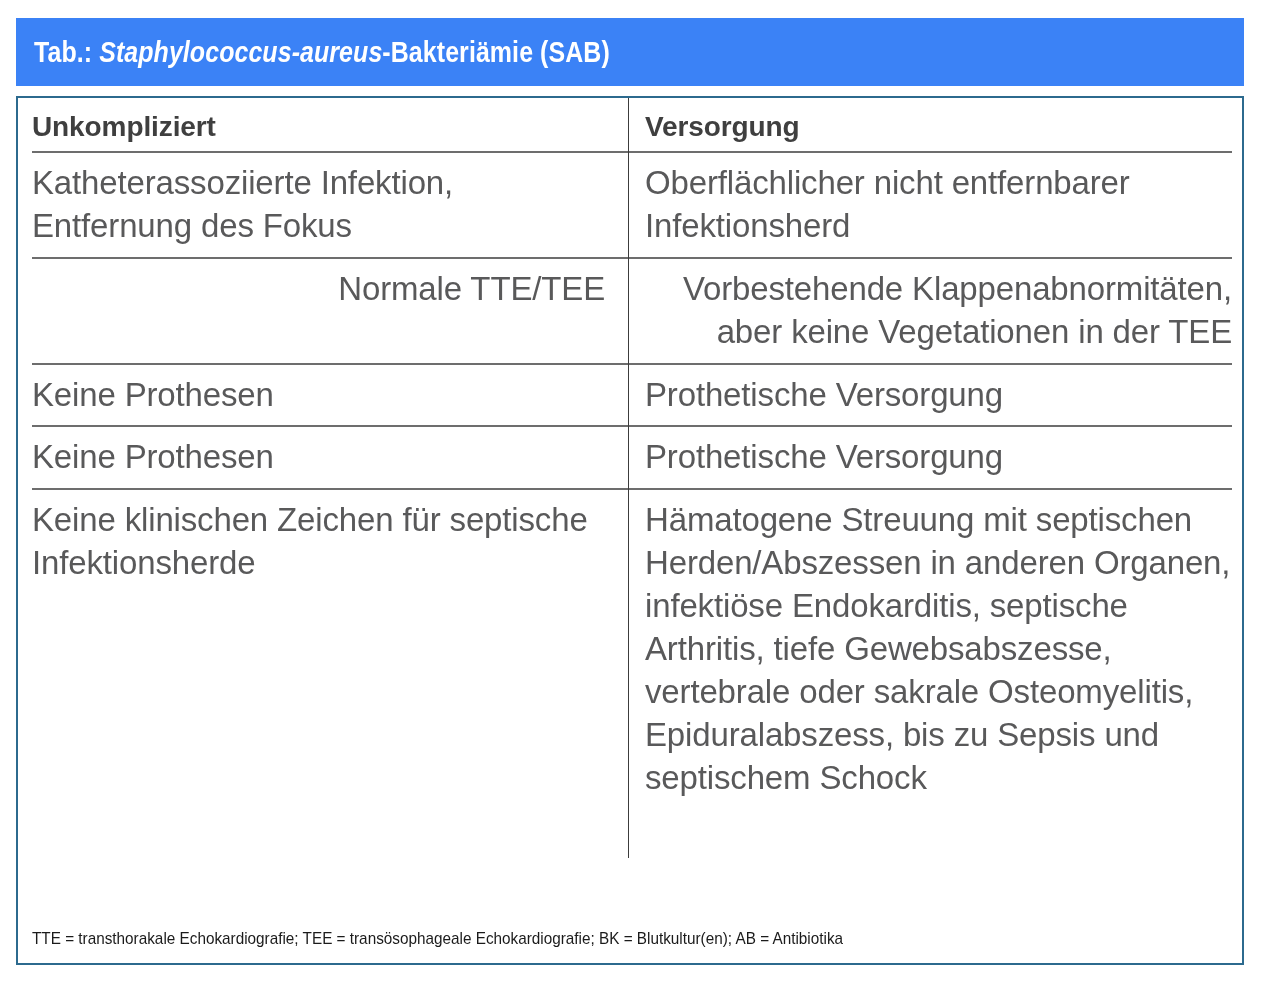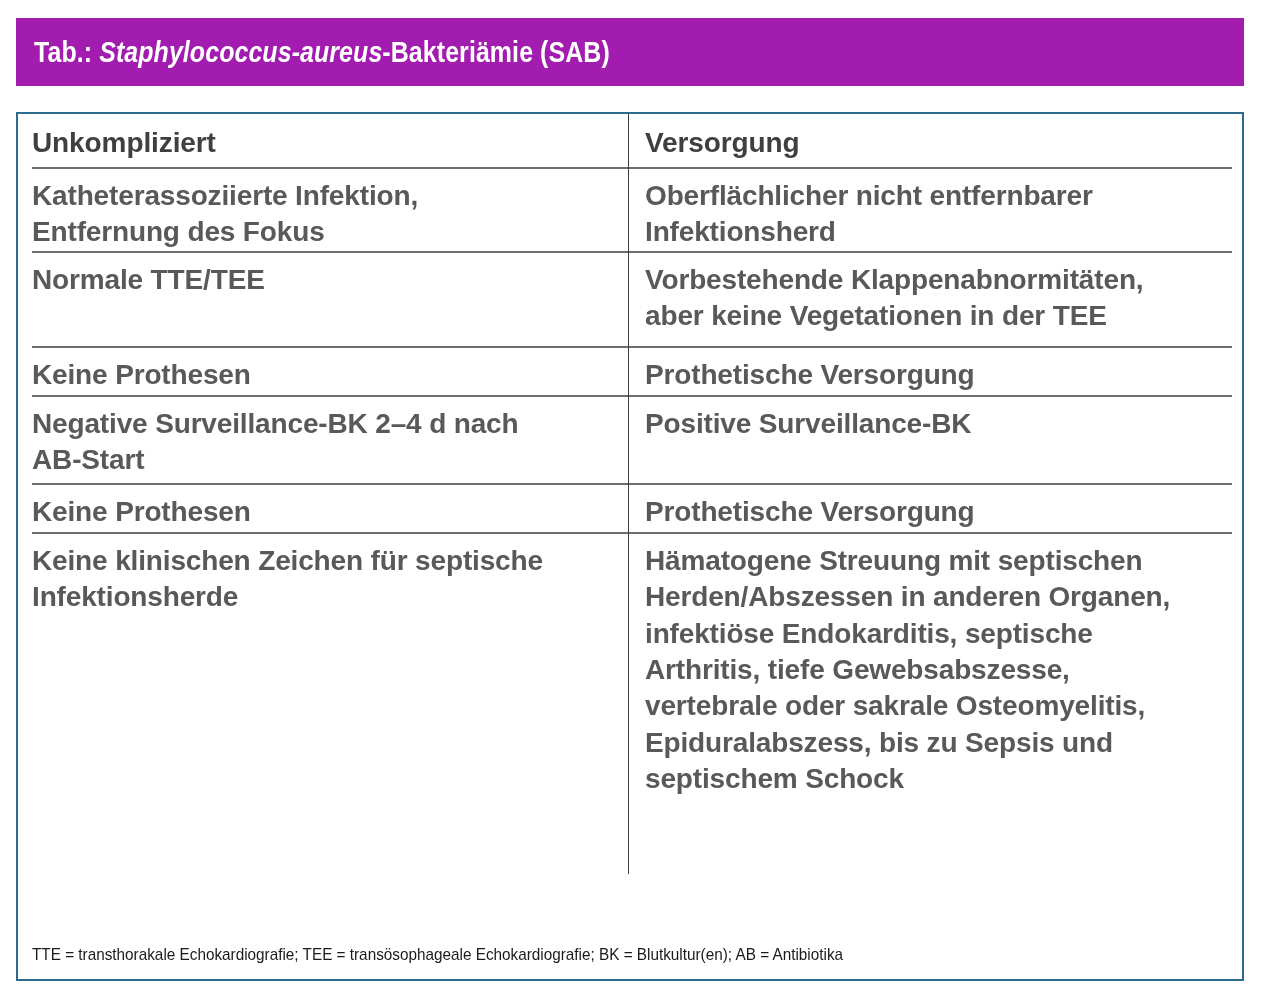--- a/index.html
+++ b/index.html
@@ -16,21 +16,21 @@
 
   #figure {
     position: absolute;
     left: 16px;
     top: 18px;
     width: 1228px;
   }
 
   
   #title-bar {
-    background: #a21caf;
+    background: #3b82f6;
     height: 68px;
     box-sizing: border-box;
     padding: 0 0 0 18px;
     display: flex;
     align-items: center;
   }
   #title-text {
     color: #ffffff;
     font-family: "Liberation Sans Narrow", "Liberation Sans", sans-serif;
     font-size: 29px;
@@ -39,21 +39,21 @@
     transform: scaleX(0.86);
     transform-origin: left center;
     white-space: nowrap;
   }
   #title-text .sci {
     font-style: italic;
   }
 
   
   #table-box {
-    margin-top: 26px;
+    margin-top: 10px;
     border: 2px solid #2c6a8e;
     background: #ffffff;
     box-sizing: border-box;
     height: 869px;
     position: relative;
     overflow: hidden;
   }
 
   #table-inner {
     position: relative;
@@ -95,33 +95,34 @@
     border-bottom: 2px solid #6d6d6d;
     font-size: 28px;
     font-weight: bold;
     color: #3f3f3f;
     letter-spacing: -0.1px;
   }
   thead th.k1 { padding-right: 22px; }
   thead th.k2 { padding-left: 18px; }
 
   tbody td {
-    font-size: 28px;
-    font-weight: bold;
+    font-size: 33px;
+    font-weight: normal;
     color: #59595a;
     line-height: 1.30;
     letter-spacing: -0.15px;
     padding-top: 9px;
+    padding-bottom: 9px;
     border-bottom: 2px solid #6d6d6d;
   }
   tbody td.k1 { padding-right: 22px; }
   tbody td.k2 { padding-left: 18px; }
 
   tbody tr.r1 td { height: 81px;  box-sizing: border-box; }
-  tbody tr.r2 td { height: 95px;  box-sizing: border-box; }
+  tbody tr.r2 td { height: 95px;  box-sizing: border-box; text-align: right; }
   tbody tr.r3 td { height: 49px;  box-sizing: border-box; }
   tbody tr.r4 td { height: 88px;  box-sizing: border-box; }
   tbody tr.r5 td { height: 88px;  box-sizing: border-box; }
   tbody tr.r6 td { height: 49px;  box-sizing: border-box; }
   tbody tr.r7 td { height: 256px; box-sizing: border-box; border-bottom: 0; }
 
   
   #footnote {
     position: absolute;
     left: 14px;
@@ -168,24 +169,20 @@
             <td class="k2">Oberflächlicher nicht entfernbarer<br>Infektionsherd</td>
           </tr>
           <tr class="r2">
             <td class="k1">Normale TTE/TEE</td>
             <td class="k2">Vorbestehende Klappenabnormitäten,<br>aber keine Vegetationen in der TEE</td>
           </tr>
           <tr class="r3">
             <td class="k1">Keine Prothesen</td>
             <td class="k2">Prothetische Versorgung</td>
           </tr>
-          <tr class="r4">
-            <td class="k1">Negative Surveillance-BK 2–4 d nach<br>AB-Start</td>
-            <td class="k2">Positive Surveillance-BK</td>
-          </tr>
           <tr class="r6">
             <td class="k1">Keine Prothesen</td>
             <td class="k2">Prothetische Versorgung</td>
           </tr>
           <tr class="r7">
             <td class="k1">Keine klinischen Zeichen für septische<br>Infektionsherde</td>
             <td class="k2">Hämatogene Streuung mit septischen<br>Herden/Abszessen in anderen Organen,<br>infektiöse Endokarditis, septische<br>Arthritis, tiefe Gewebsabszesse,<br>vertebrale oder sakrale Osteomyelitis,<br>Epiduralabszess, bis zu Sepsis und<br>septischem Schock</td>
           </tr>
         </tbody>
       </table>

